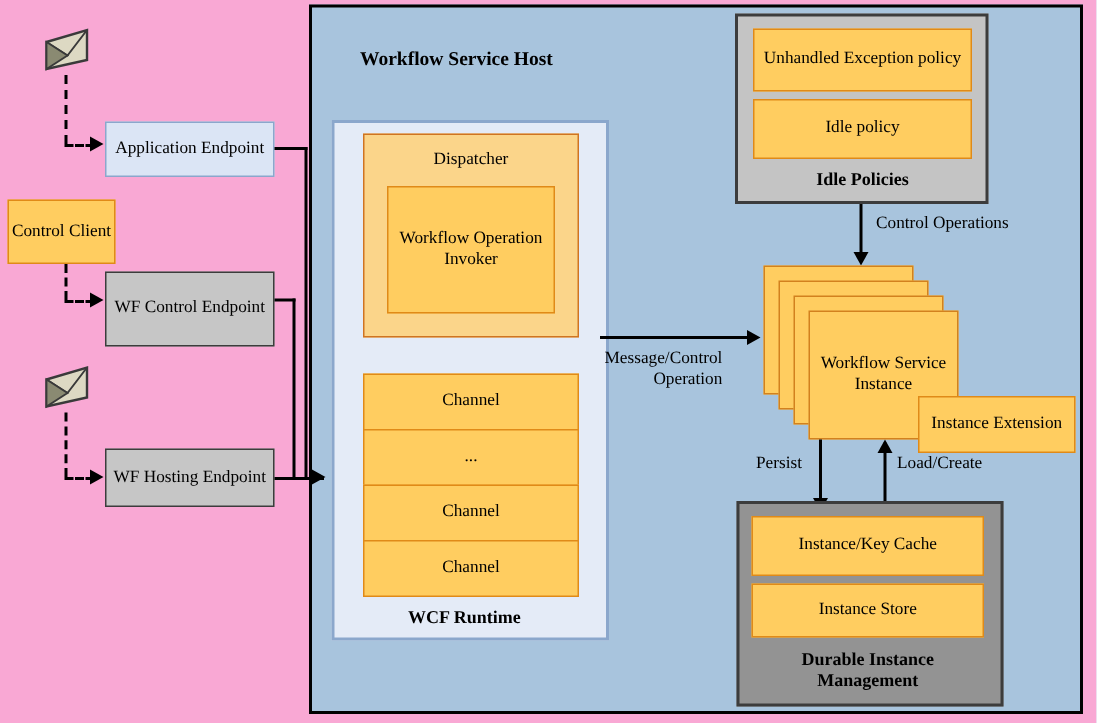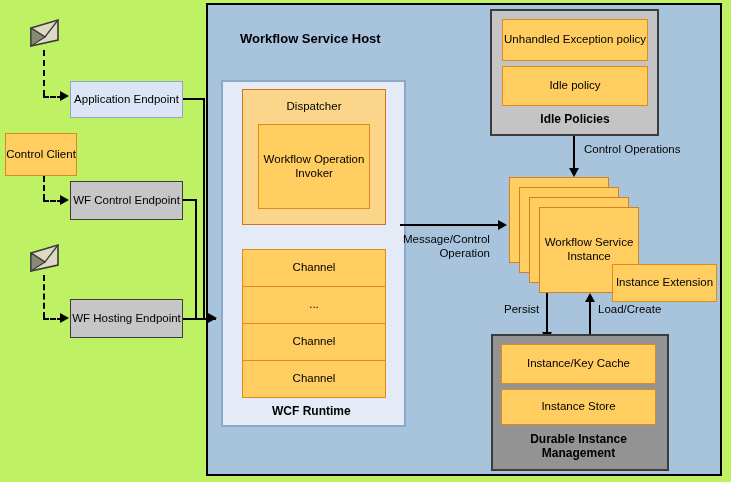--- a/index.html
+++ b/index.html
@@ -4,22 +4,22 @@
 <style>
   html, body {
     margin: 0;
     padding: 0;
     background: #ffffff;
   }
   #canvas {
     position: relative;
     width: 731px;
     height: 482px;
-    background: #bef264;
-    font-family: Liberation Sans, sans-serif;
+    background: #f9a8d4;
+    font-family: Liberation Serif, serif;
     overflow: hidden;
   }
   .box {
     position: absolute;
     box-sizing: border-box;
     display: flex;
     align-items: center;
     justify-content: center;
     text-align: center;
     color: #000000;
@@ -150,21 +150,21 @@
 
   <div class="dash-v" style="left:43px; top:275px; height:43px;"></div>
   <div class="dash-h" style="left:43px; top:318px; width:20px;"></div>
   <div class="arrow-r" style="left:60px; top:313px;"></div>
 
   <div class="box blue" style="left:70px; top:81px; width:113px; height:37px; font-size:11.5px;">
     <span>Application
 Endpoint</span>
   </div>
 
-  <div class="box gray" style="left:70px; top:181px; width:113px; height:39px; font-size:11.5px;">
+  <div class="box gray" style="left:70px; top:181px; width:113px; height:50px; font-size:11.5px;">
     <span>WF Control
 Endpoint</span>
   </div>
 
   <div class="box gray" style="left:70px; top:299px; width:113px; height:39px; font-size:11.5px;">
     <span>WF Hosting
 Endpoint</span>
   </div>
 
   <div class="box orange" style="left:5px; top:133px; width:72px; height:43px; font-size:11.5px;">

